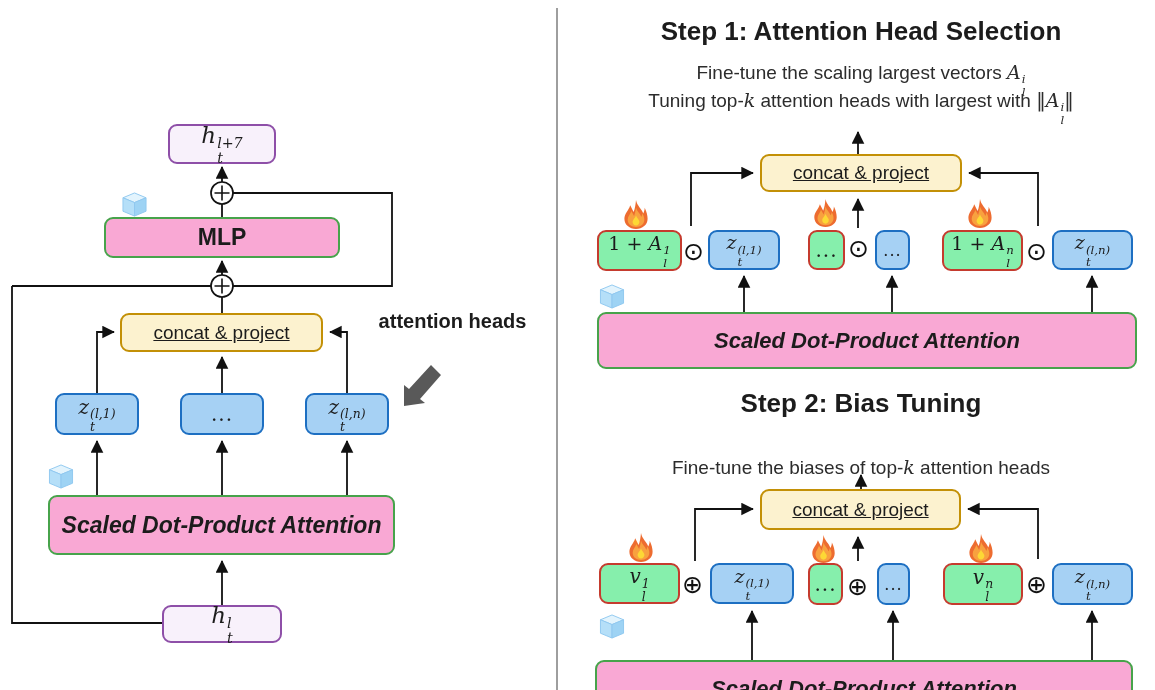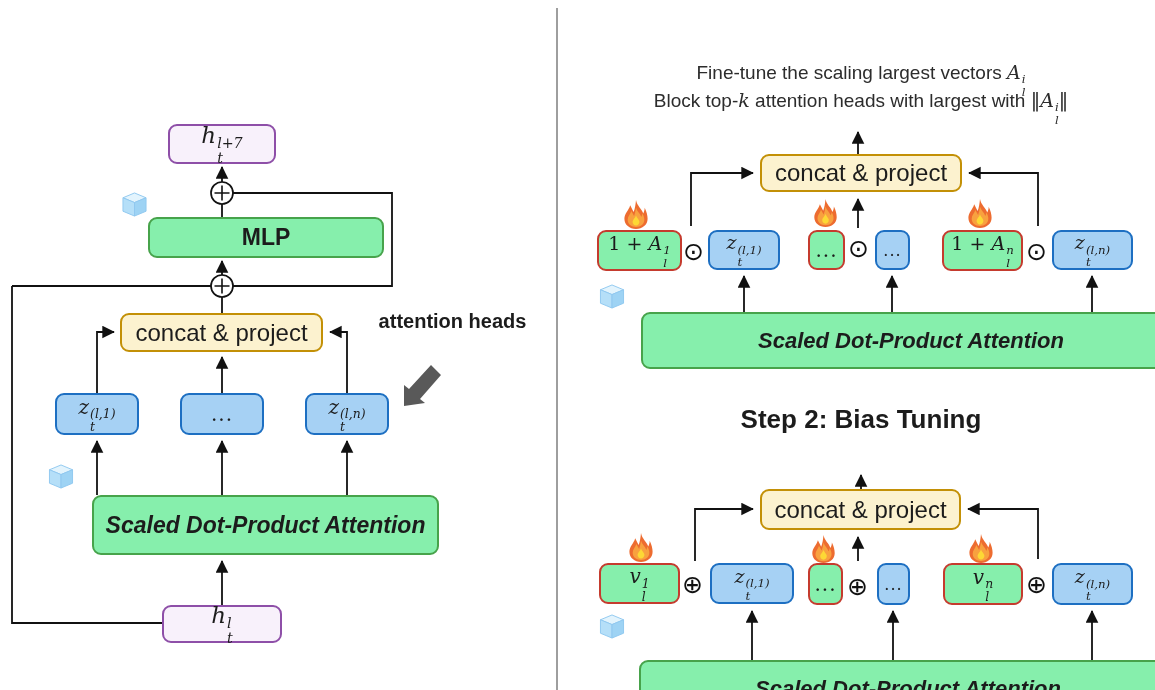--- a/index.html
+++ b/index.html
@@ -3,39 +3,39 @@
 <meta charset="utf-8">
 <style>
   html,body{margin:0;padding:0;background:#ffffff;}
   #figure{position:relative;width:1155px;height:690px;background:#ffffff;overflow:hidden;
           font-family:"Liberation Sans",sans-serif;color:#1c1c1c;}
   .abs{position:absolute;}
   svg.overlay{position:absolute;left:0;top:0;pointer-events:none;}
   .box{position:absolute;border:2px solid;border-radius:9px;display:flex;align-items:center;
        justify-content:center;box-sizing:border-box;text-align:center;}
   .purplebox{background:#F8F1FB;border-color:#8E4FA8;}
-  .greenbox{background:#86efac;border-color:#47A34B;margin-left:44px;}
+  .greenbox{background:#f9a8d4;border-color:#47A34B;}
   .yellowbox{background:#FCF2CF;border-color:#C39006;}
   .bluebox{background:#A6D1F4;border-color:#1D6FC2;}
   .redbox{background:#86efac;border-color:#C53B2E;}
   .bold{font-weight:bold;}
   .title-l{font-size:23px;font-weight:bold;text-align:center;}
   .step-title{font-size:26px;font-weight:bold;text-align:center;}
   .subtitle{font-size:19px;text-align:center;color:#2c2c2c;}
   .annotation{font-size:20px;font-weight:bold;text-align:center;line-height:26px;}
   .math{font-family:"DejaVu Serif",serif;font-style:normal;}
   .mbase{font-style:italic;}
   .mpre{font-style:normal;}
   .mscripts{display:inline-flex;flex-direction:column;justify-content:center;align-items:flex-start;
             font-size:0.62em;line-height:1.05;vertical-align:-0.38em;font-style:italic;margin-left:1px;}
   .kvar{font-family:"DejaVu Serif",serif;font-style:italic;}
   .norm{font-family:"DejaVu Sans",sans-serif;}
   .op{position:absolute;font-family:"DejaVu Sans",sans-serif;font-size:25px;line-height:1;color:#111;}
   .dots{font-size:20px;letter-spacing:1px;font-family:"DejaVu Serif",serif;}
-  .concat-text{font-size:24px;}
+  .concat-text{font-size:19px;text-decoration:underline;}
   .attn-text{font-weight:bold;font-style:italic;}
   .icon{position:absolute;}
 </style>
 </head>
 <body>
 
 <div id="figure">
 
   <svg class="overlay" width="1155" height="690">
     <defs>
@@ -145,29 +145,30 @@
     <span class="attn-text" style="font-size:23px;">Scaled Dot-Product Attention</span>
   </div>
 
   <div class="box purplebox" style="left:162px;top:605px;width:120px;height:38px;">
     <span class="math" style="font-size:23px;"><i class="mbase">h</i><span class="mscripts">
           <span>l</span>
           <span>t</span>
         </span></span>
   </div>
 
+  <div class="abs step-title" style="left:586px;top:16px;width:550px;">Step 1: Attention Head Selection</div>
 
   <div class="abs subtitle" style="left:586px;top:61px;width:550px;">
     <span>Fine-tune the scaling largest vectors </span><span class="math"><i class="mbase">A</i><span class="mscripts">
           <span>i</span>
           <span>l</span>
         </span></span>
   </div>
   <div class="abs subtitle" style="left:576px;top:89px;width:570px;">
-    <span>Block top-</span><i class="kvar">k</i><span> attention heads with largest with </span><span class="norm">‖</span><span class="math"><i class="mbase">A</i><span class="mscripts">
+    <span>Tuning top-</span><i class="kvar">k</i><span> attention heads with largest with </span><span class="norm">‖</span><span class="math"><i class="mbase">A</i><span class="mscripts">
           <span>i</span>
           <span>l</span>
         </span></span><span class="norm">‖</span>
   </div>
 
   <div class="box yellowbox" style="left:760px;top:154px;width:202px;height:38px;">
     <span class="concat-text">concat &amp; project</span>
   </div>
 
   <div class="icon" style="left:621px;top:200px;">
@@ -231,22 +232,25 @@
         <polygon points="13,1 25,6 13,11 1,6" fill="#E3F4FD" stroke="#90C8EF"></polygon>
         <polygon points="1,6 13,11 13,25 1,20" fill="#B5DFF8" stroke="#90C8EF"></polygon>
         <polygon points="25,6 13,11 13,25 25,20" fill="#9ED3F4" stroke="#90C8EF"></polygon>
       </svg>
   </div>
 
   <div class="box greenbox" style="left:597px;top:312px;width:540px;height:57px;">
     <span class="attn-text" style="font-size:22px;">Scaled Dot-Product Attention</span>
   </div>
 
-  <div class="abs step-title" style="left:586px;top:404px;width:550px;">Step 2: Bias Tuning</div>
-
+  <div class="abs step-title" style="left:586px;top:388px;width:550px;">Step 2: Bias Tuning</div>
+
+  <div class="abs subtitle" style="left:586px;top:456px;width:550px;">
+    <span>Fine-tune the biases of top-</span><i class="kvar">k</i><span> attention heads</span>
+  </div>
 
   <div class="box yellowbox" style="left:760px;top:489px;width:201px;height:41px;">
     <span class="concat-text">concat &amp; project</span>
   </div>
 
   <div class="icon" style="left:626px;top:533px;">
     <svg width="30" height="29" viewBox="0 0 24 30">
         <path d="M12 0 C13 6 18 9 19.5 14 C20.5 11.5 21 10 21 8 C23 12 24 16 24 19.5 C24 25.8 18.6 30 12 30 C5.4 30 0 25.8 0 19.5 C0 14 4.5 11 6 5.5 C7.5 8.5 8.5 10.5 9.5 12.5 C11 9 11.5 5 12 0 Z" fill="#ED6C30"></path>
         <path d="M12 8 C13 12 16.5 14 17.5 17.5 C18.2 16 18.5 15 18.6 13.8 C20 16.5 20.6 18.5 20.6 20.5 C20.6 25 16.8 28 12 28 C7.2 28 3.4 25 3.4 20.5 C3.4 17 6.2 14.8 7.2 11.5 C8.2 13.5 9 15 10 16.5 C11 14 11.6 11 12 8 Z" fill="#F8A13F"></path>
         <path d="M12 16 C12.8 18.5 15 20 15.5 22 C15.8 24.5 14 26.5 12 26.5 C10 26.5 8.2 24.5 8.5 22 C9 20 11.2 18.5 12 16 Z" fill="#FDD835"></path>

